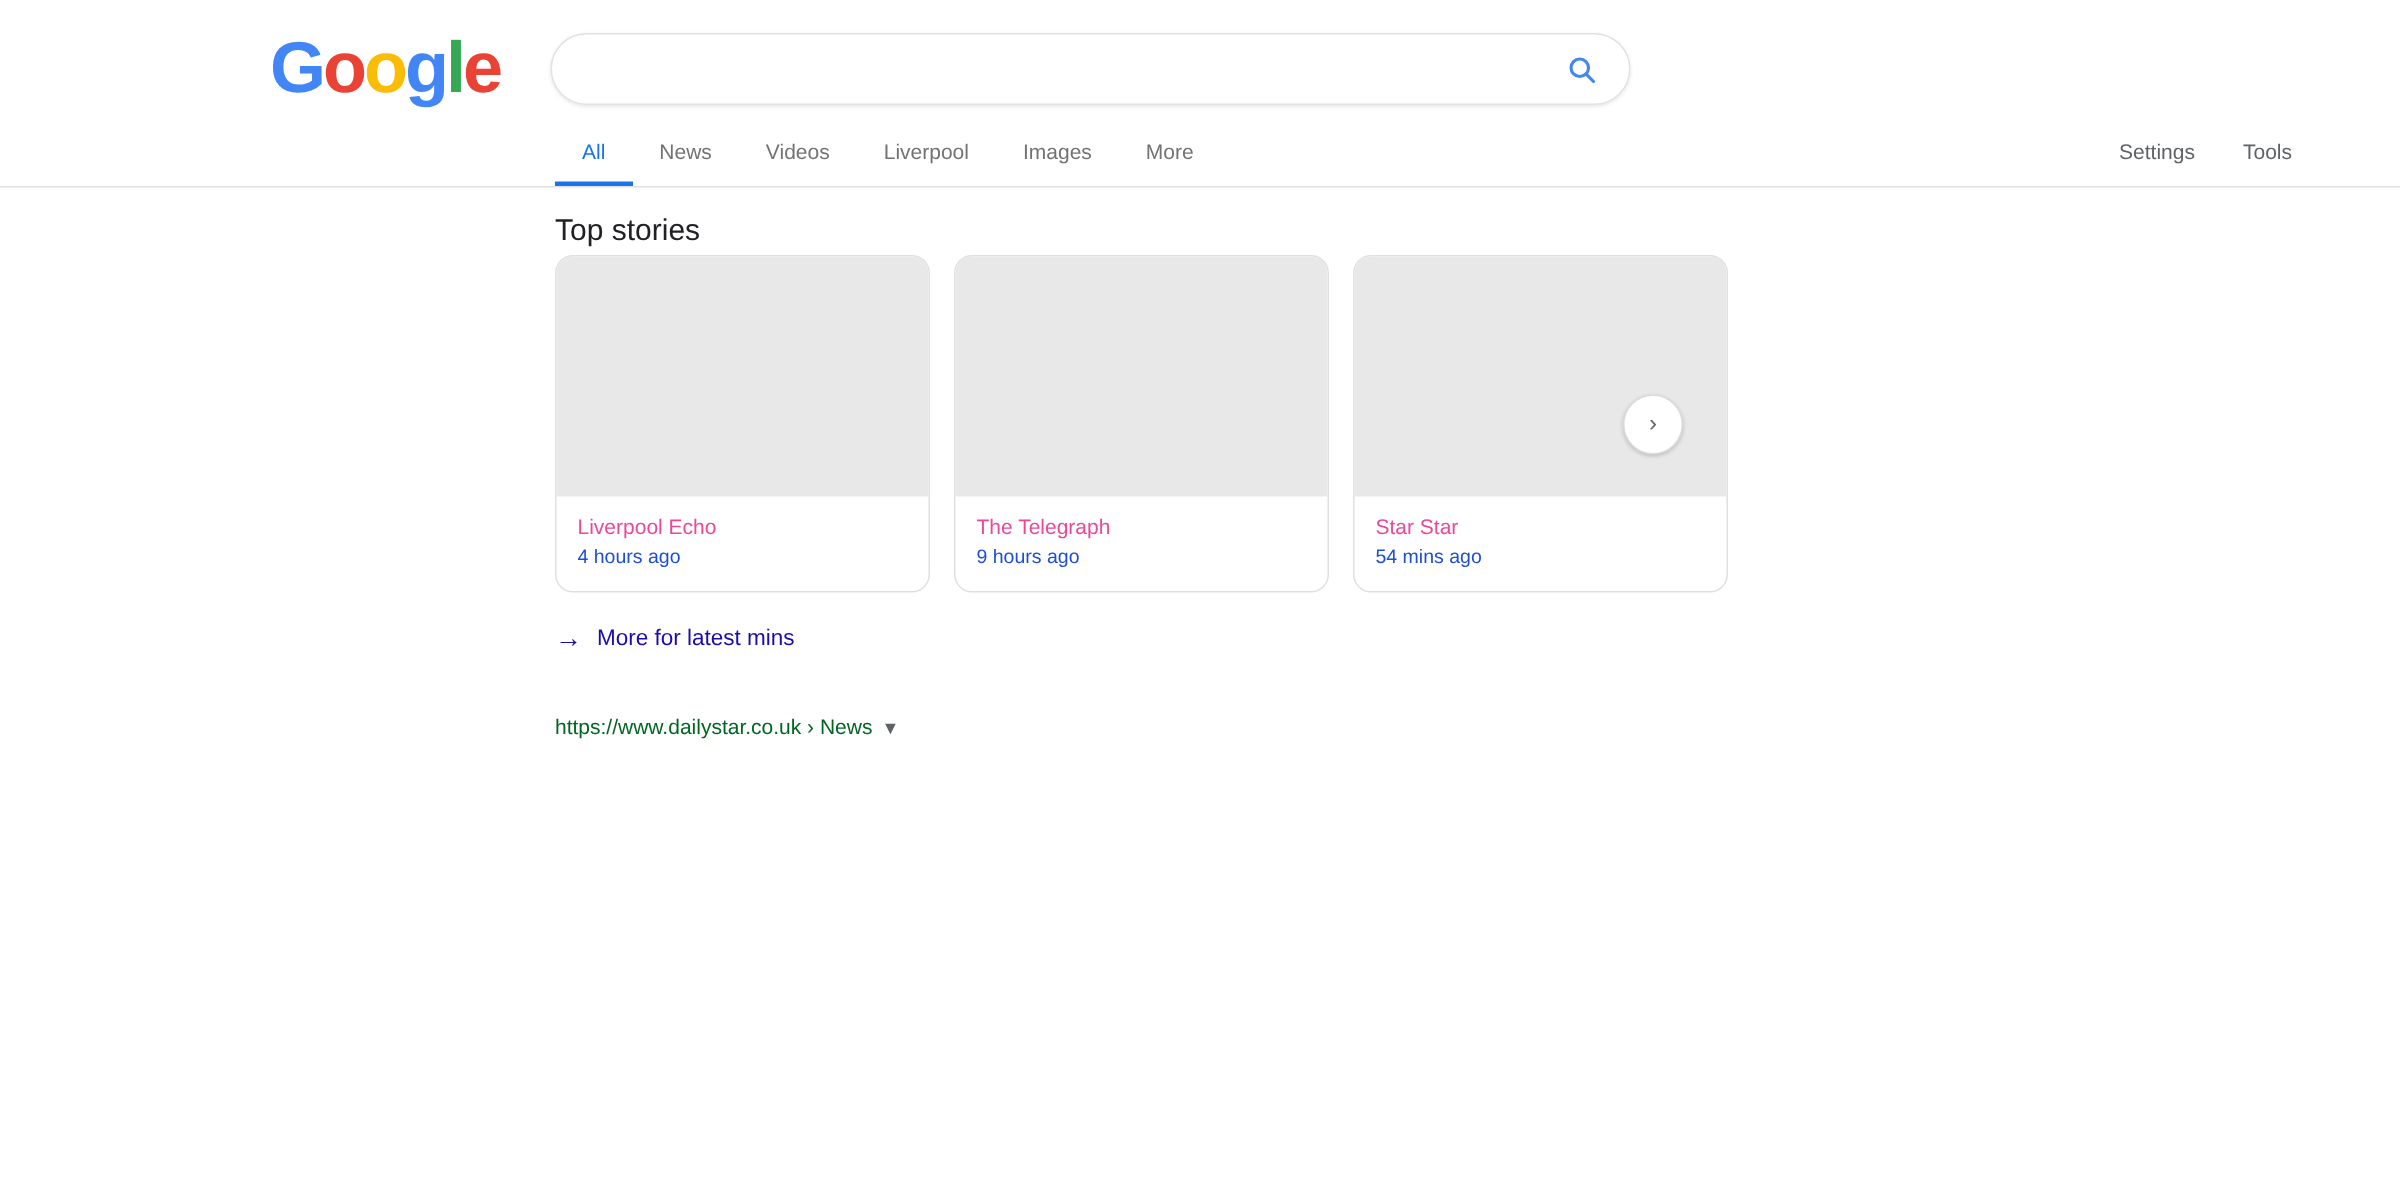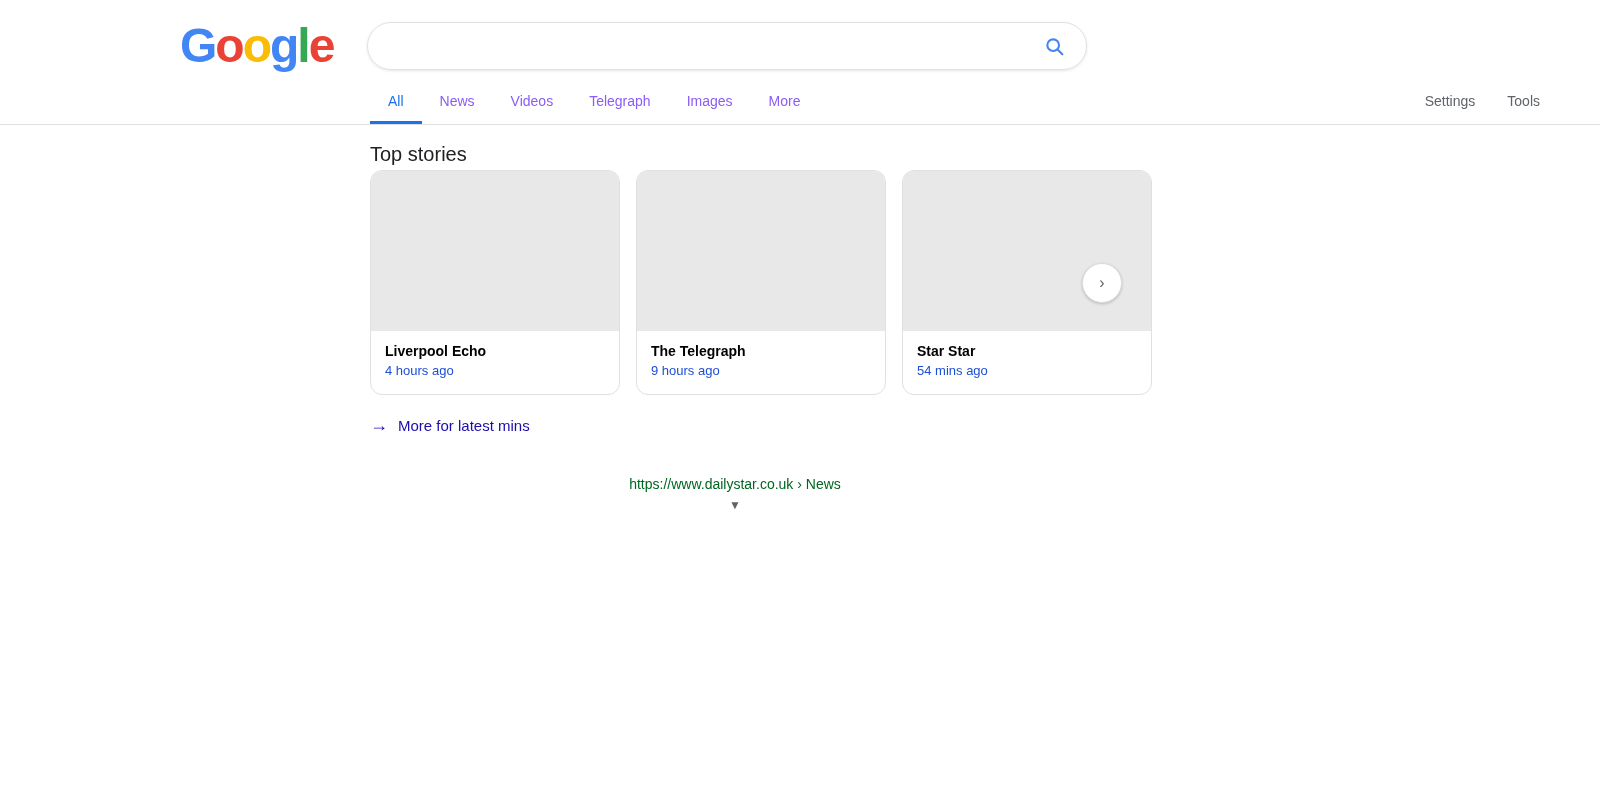--- a/index.html
+++ b/index.html
@@ -70,21 +70,21 @@
       align-items: center;
       padding: 0 0 0 370px;
       border-bottom: 1px solid #e0e0e0;
       margin-top: 8px;
       gap: 0;
     }
 
     .nav-tab {
       padding: 12px 18px;
       font-size: 14px;
-      color: #8b5cf6;
+      color: #737373;
       cursor: pointer;
       text-decoration: none;
       border-bottom: 3px solid transparent;
       display: flex;
       align-items: center;
       gap: 6px;
       white-space: nowrap;
     }
     .nav-tab.active {
       color: #1a73e8;
@@ -92,21 +92,21 @@
       font-weight: 500;
     }
 
     .nav-divider {
       flex: 1;
     }
 
     .nav-right {
       display: flex;
       align-items: center;
-      padding-right: 44px;
+      padding-right: 56px;
     }
 
     .nav-right-tab {
       padding: 12px 16px;
       font-size: 14px;
       color: #5f6368;
       cursor: pointer;
       border-bottom: 3px solid transparent;
     }
 
@@ -154,22 +154,22 @@
       height: 160px;
       background: #e8e8e8;
     }
 
     .story-card-body {
       padding: 12px 14px 16px;
     }
 
     .story-source {
       font-size: 14px;
-      color: #000000;
-      font-weight: 700;
+      color: #ec4899;
+      font-weight: 400;
       margin-bottom: 4px;
     }
 
     .story-time {
       font-size: 13px;
       color: #1d4ed8;
     }
 
     
     .next-arrow-btn {
@@ -211,23 +211,22 @@
 
     
     .url-result {
       font-size: 14px;
     }
 
     .url-link {
       color: #006621;
       text-decoration: none;
       display: flex;
-      align-items: center;
+      align-items: flex-end;
       gap: 6px;
-      flex-direction: column;
     }
 
     .url-dropdown-arrow {
       font-size: 12px;
       color: #5f6368;
     }
   </style>
 </head>
 <body>
 
@@ -248,21 +247,21 @@
         <line x1="16.5" y1="16.5" x2="22" y2="22" stroke="#4285F4" stroke-width="2.5" stroke-linecap="round"></line>
       </svg>
     </button>
   </div>
 </div>
 
 <nav class="nav-tabs">
   <a class="nav-tab active">All</a>
   <a class="nav-tab">News</a>
   <a class="nav-tab">Videos</a>
-  <a class="nav-tab">Telegraph</a>
+  <a class="nav-tab">Liverpool</a>
   <a class="nav-tab">Images</a>
   <a class="nav-tab">More</a>
   <div class="nav-divider"></div>
   <div class="nav-right">
     <span class="nav-right-tab">Settings</span>
     <span class="nav-right-tab">Tools</span>
   </div>
 </nav>
 
 <div class="main-content">

